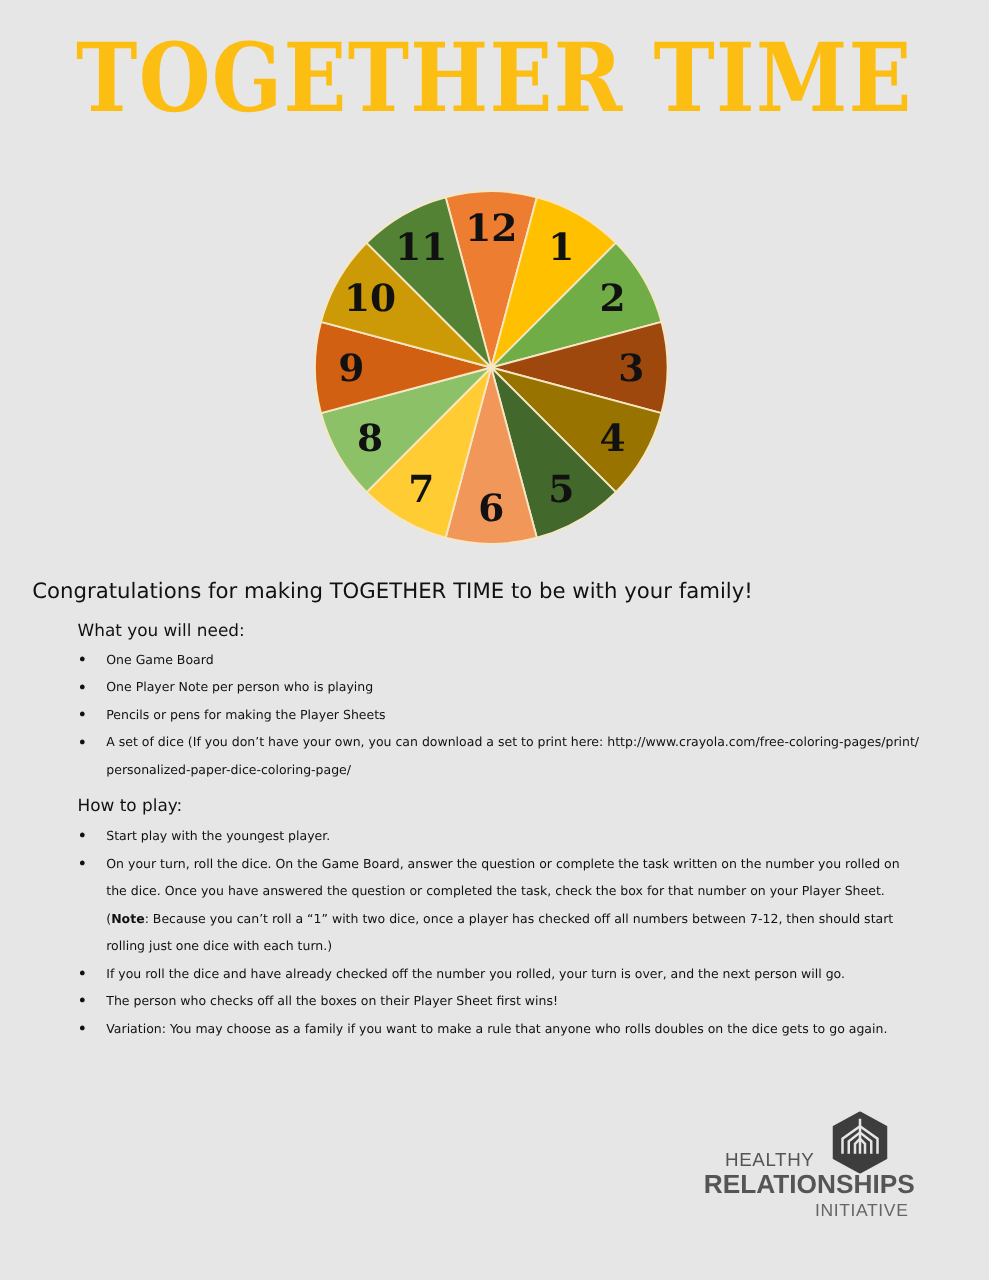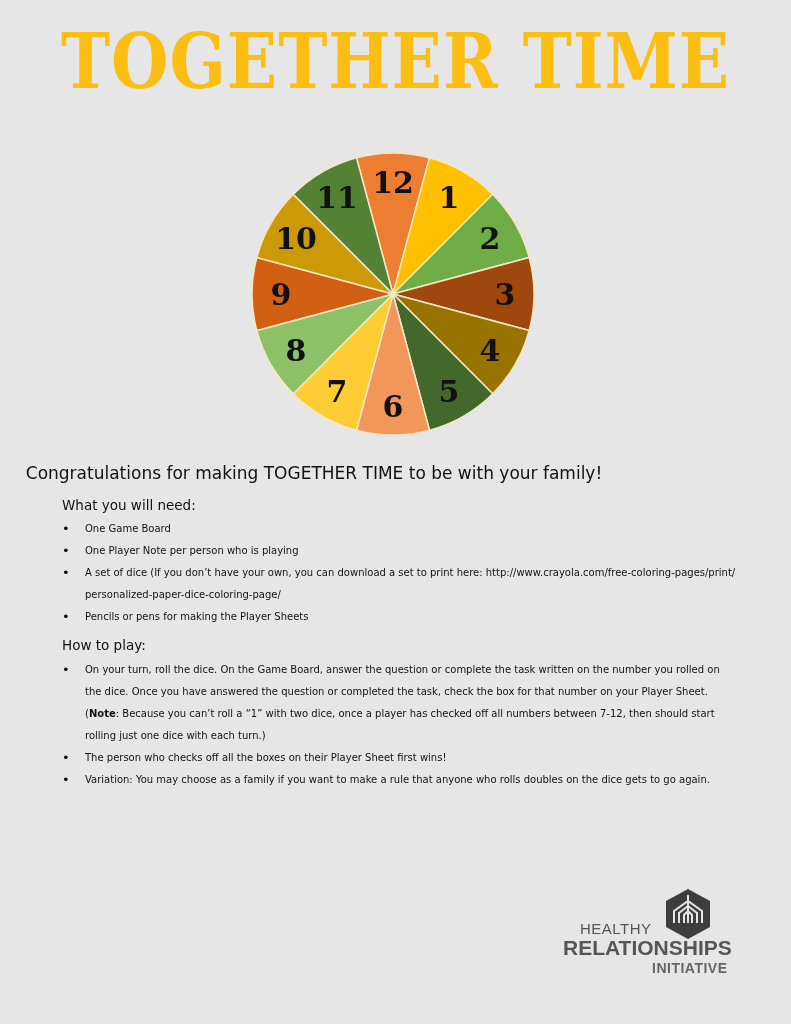--- a/index.html
+++ b/index.html
@@ -17,21 +17,21 @@
     position: absolute; left: 0; top: 463px; width: 628px; text-align: center;
     font-size: 17px; font-family: "DejaVu Sans", sans-serif;
   }
   .section-label { position: absolute; left: 62px; font-size: 13.5px; }
   ul.list { position: absolute; left: 62px; margin: 0; padding: 0; list-style: none; width: 675px; }
   ul.list li { position: relative; padding-left: 23px; font-size: 10px; line-height: 22px; }
   ul.list li::before { content: "•"; position: absolute; left: 0; top: 0; font-size: 13px; }
   .logo { position: absolute; left: 560px; top: 887px; width: 190px; height: 92px; }
   .logo .l1 { position: absolute; left: 20px; top: 33px; font-family: "Liberation Sans", sans-serif; font-size: 15px; color: #555; letter-spacing: 0.5px; text-align: right; }
   .logo .l2 { position: absolute; left: 3px; top: 49px; font-family: "Liberation Sans", sans-serif; font-weight: bold; font-size: 21px; color: #555; letter-spacing: 0px; }
-  .logo .l3 { position: absolute; left: 92px; top: 73px; font-family: "Liberation Sans", sans-serif; font-size: 14px; color: #666; letter-spacing: 0.5px; font-weight: bold; }
+  .logo .l3 { position: absolute; left: 92px; top: 73px; font-family: "Liberation Sans", sans-serif; font-size: 14px; color: #666; letter-spacing: 0.5px; }
   .logo svg { position: absolute; left: 106px; top: 2px; }
   b { font-weight: bold; margin-top: 32px; }
 </style>
 </head>
 <body>
 
 <div class="title">TOGETHER TIME</div>
 
 <svg class="wheel" viewBox="-142 -142 284 284" id="wheel">
     <path d="M0,0 L-36.49348535945544,-136.19554150675864 A141,141 0 0 1 36.49348535945543,-136.19554150675864 Z" fill="#ed7d31" stroke="#f6e7c4" stroke-width="1.5"></path>
@@ -59,27 +59,29 @@
     <path d="M0,0 L-99.70205614730322,-99.7020561473032 A141,141 0 0 1 -36.493485359455406,-136.19554150675864 Z" fill="#548235" stroke="#f6e7c4" stroke-width="1.5"></path>
     <text x="-56.00000000000005" y="-85.9948452238571" text-anchor="middle" font-family="&quot;DejaVu Serif&quot;, serif" font-weight="bold" font-size="30" fill="#111">11</text>
   </svg>
 
 <div class="headline">Congratulations for making TOGETHER TIME to be with your family!</div>
 
 <div class="section-label" style="top:497px">What you will need:</div>
 <ul class="list" style="top:518px">
   <li>One Game Board</li>
   <li>One Player Note per person who is playing</li>
+  <li>Pencils or pens for making the Player Sheets</li>
   <li style="word-break:break-all">A set of dice (If you don’t have your own, you can download a set to print here: http://www.crayola.com/free-coloring-pages/print/personalized-paper-dice-coloring-page/</li>
-  <li>Pencils or pens for making the Player Sheets</li>
 </ul>
 
 <div class="section-label" style="top:637px">How to play:</div>
 <ul class="list" style="top:659px">
+  <li>Start play with the youngest player.</li>
   <li><span>On your turn, roll the dice. On the Game Board, answer the question or complete the task written on the number you rolled on the dice. Once you have answered the question or completed the task, check the box for that number on your Player Sheet. (</span><b>Note</b><span>: Because you can’t roll a “1” with two dice, once a player has checked off all numbers between 7-12, then should start rolling just one dice with each turn.)</span></li>
+  <li>If you roll the dice and have already checked off the number you rolled, your turn is over, and the next person will go.</li>
   <li>The person who checks off all the boxes on their Player Sheet first wins!</li>
   <li>Variation: You may choose as a family if you want to make a rule that anyone who rolls doubles on the dice gets to go again.</li>
 </ul>
 
 <div class="logo">
   <svg width="44" height="50" viewBox="0 0 44 50">
     <polygon points="22,0 44,12 44,38 22,50 0,38 0,12" fill="#3d3d3d"></polygon>
     <g stroke="#e6e6e6" stroke-width="2" fill="none">
       <path d="M8,34 V22 L22,12 L36,22 V34"></path>
       <path d="M13,34 V24 L22,17 L31,24 V34"></path>

